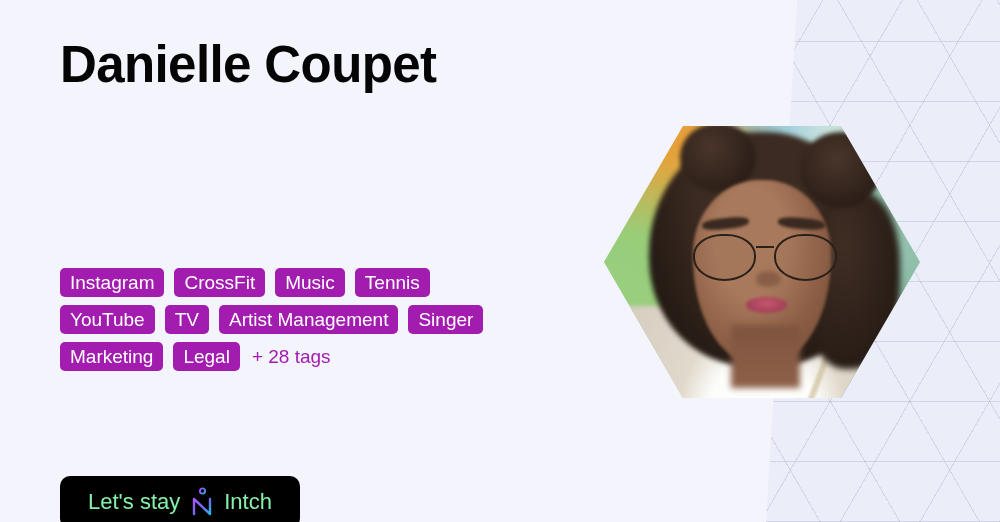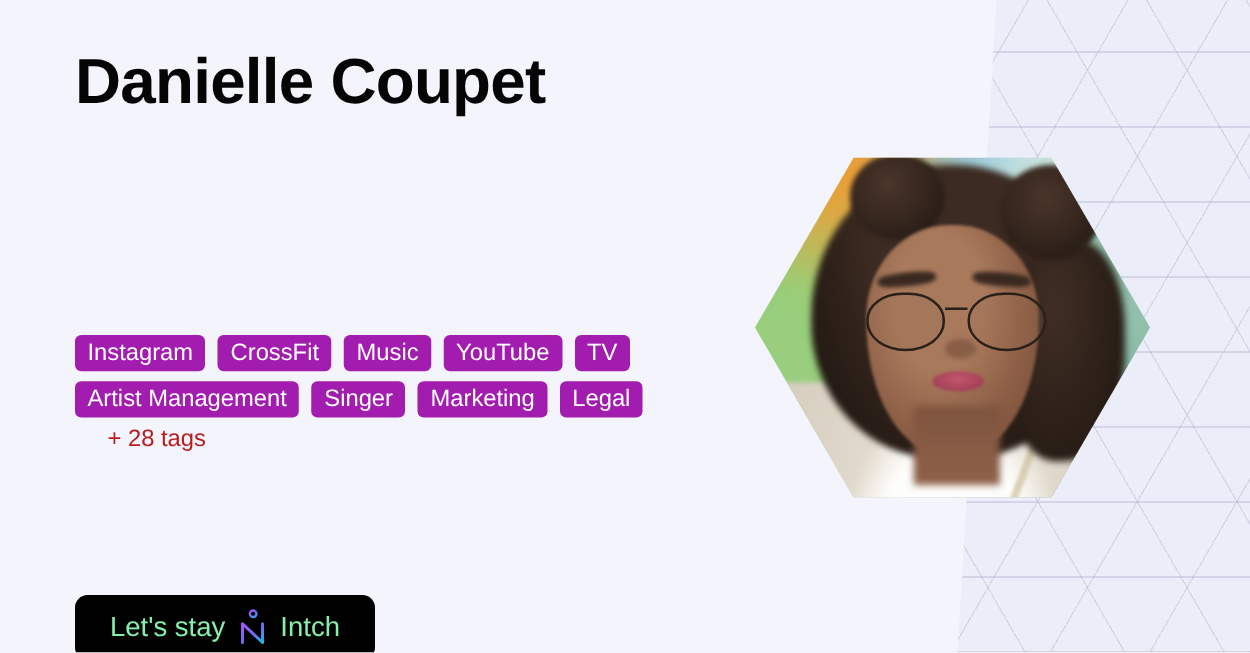--- a/index.html
+++ b/index.html
@@ -77,26 +77,25 @@
     height:29px;
     padding:0 10px;
     border-radius:5px;
     background:#a21caf;
     color:#ffffff;
     font-size:19px;
     line-height:1;
     white-space:nowrap;
   }
   .more-tags{
-    color:#b91c1c;
+    color:#a21caf;
     font-size:19px;
     line-height:1;
     white-space:nowrap;
     padding-left:2px;
-    margin-left:24px;
   }
 
   
   .cta{
     position:absolute;
     left:0; top:428px;
     height:52px;
     padding:12px 28px;
     border:0;
     border-radius:10px;
@@ -315,20 +314,21 @@
 
   <div class="content">
 
     <h1 class="name">Danielle Coupet</h1>
 
 
     <div class="tags">
       <span class="tag">Instagram</span>
       <span class="tag">CrossFit</span>
       <span class="tag">Music</span>
+      <span class="tag">Tennis</span>
       <span class="tag">YouTube</span>
       <span class="tag">TV</span>
       <span class="tag">Artist Management</span>
       <span class="tag">Singer</span>
       <span class="tag">Marketing</span>
       <span class="tag">Legal</span>
       <span class="more-tags">+ 28 tags</span>
     </div>
 
     <button class="cta">

